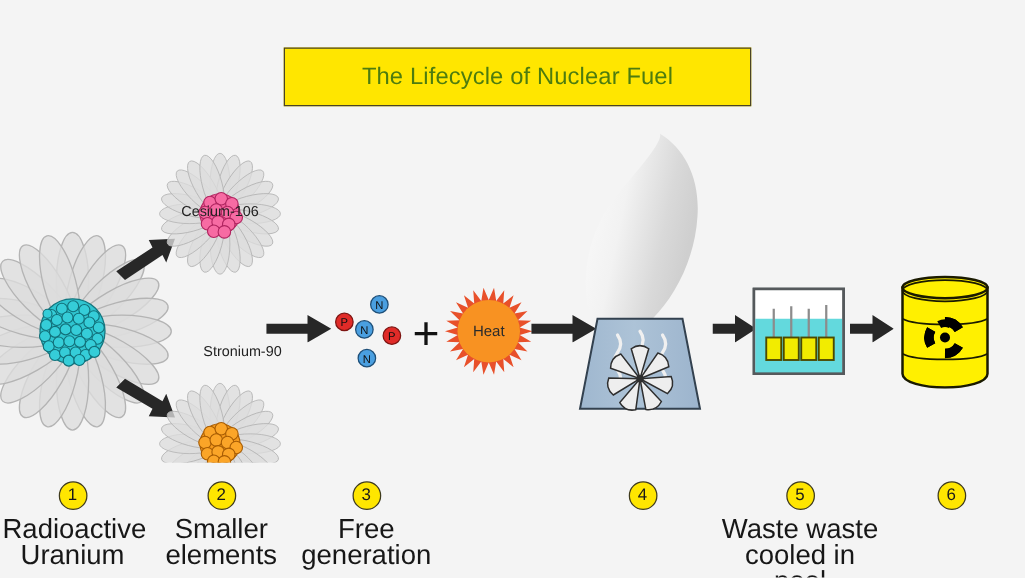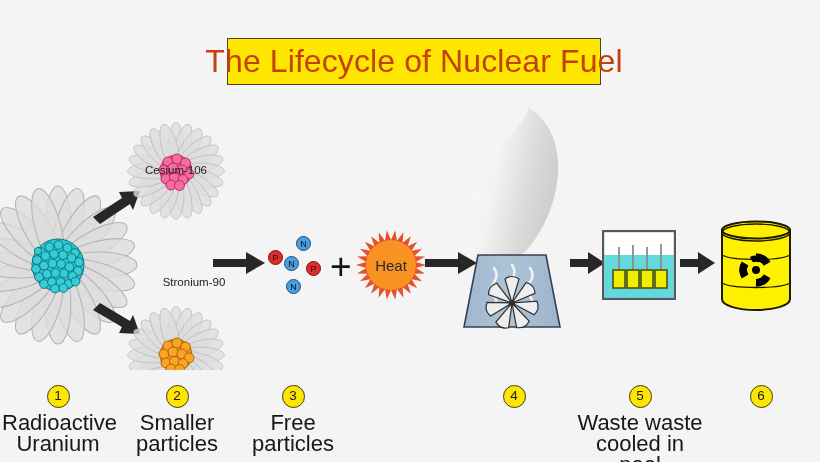--- a/index.html
+++ b/index.html
@@ -29,22 +29,22 @@
     width: 374px;
     height: 47px;
     background: #ffe600;
     border: 1.5px solid #4a4326;
     box-sizing: border-box;
     display: flex;
     align-items: center;
     justify-content: center;
   }
   #title-text {
-    font-size: 32px;
-    color: #c2410c;
+    font-size: 19px;
+    color: #4d7c0f;
     letter-spacing: 0.1px;
     white-space: nowrap;
   }
 
   
   .atom-label {
     font-size: 11.5px;
     color: #222;
     text-align: center;
     white-space: nowrap;
@@ -99,21 +99,21 @@
 
   
   #heat-label {
     position: absolute;
     left: 0; top: 0;
     width: 72px;
     height: 72px;
     display: flex;
     align-items: center;
     justify-content: center;
-    font-size: 15px;
+    font-size: 12px;
     color: #2b2b2b;
     pointer-events: none;
     text-align: right;
   }
 </style>
 </head>
 <body>
 
 <div id="stage">
 
@@ -442,25 +442,25 @@
   </svg>
 
   <div class="step abs" style="left:2px; top:385px; width:112px;">
     <div class="step-badge">1</div>
     <div class="step-caption">Radioactive
 Uranium</div>
   </div>
   <div class="step abs" style="left:122px; top:385px; width:110px;">
     <div class="step-badge">2</div>
     <div class="step-caption">Smaller
-particles</div>
+elements</div>
   </div>
   <div class="step abs" style="left:233px; top:385px; width:120px;">
     <div class="step-badge">3</div>
-    <div class="step-caption">Free particles</div>
+    <div class="step-caption">Free generation</div>
   </div>
   <div class="step abs" style="left:459px; top:385px; width:110px;">
     <div class="step-badge">4</div>
   </div>
   <div class="step abs" style="left:576px; top:385px; width:128px;">
     <div class="step-badge">5</div>
     <div class="step-caption">Waste waste
 cooled in pool</div>
   </div>
   <div class="step abs" style="left:702px; top:385px; width:118px;">

